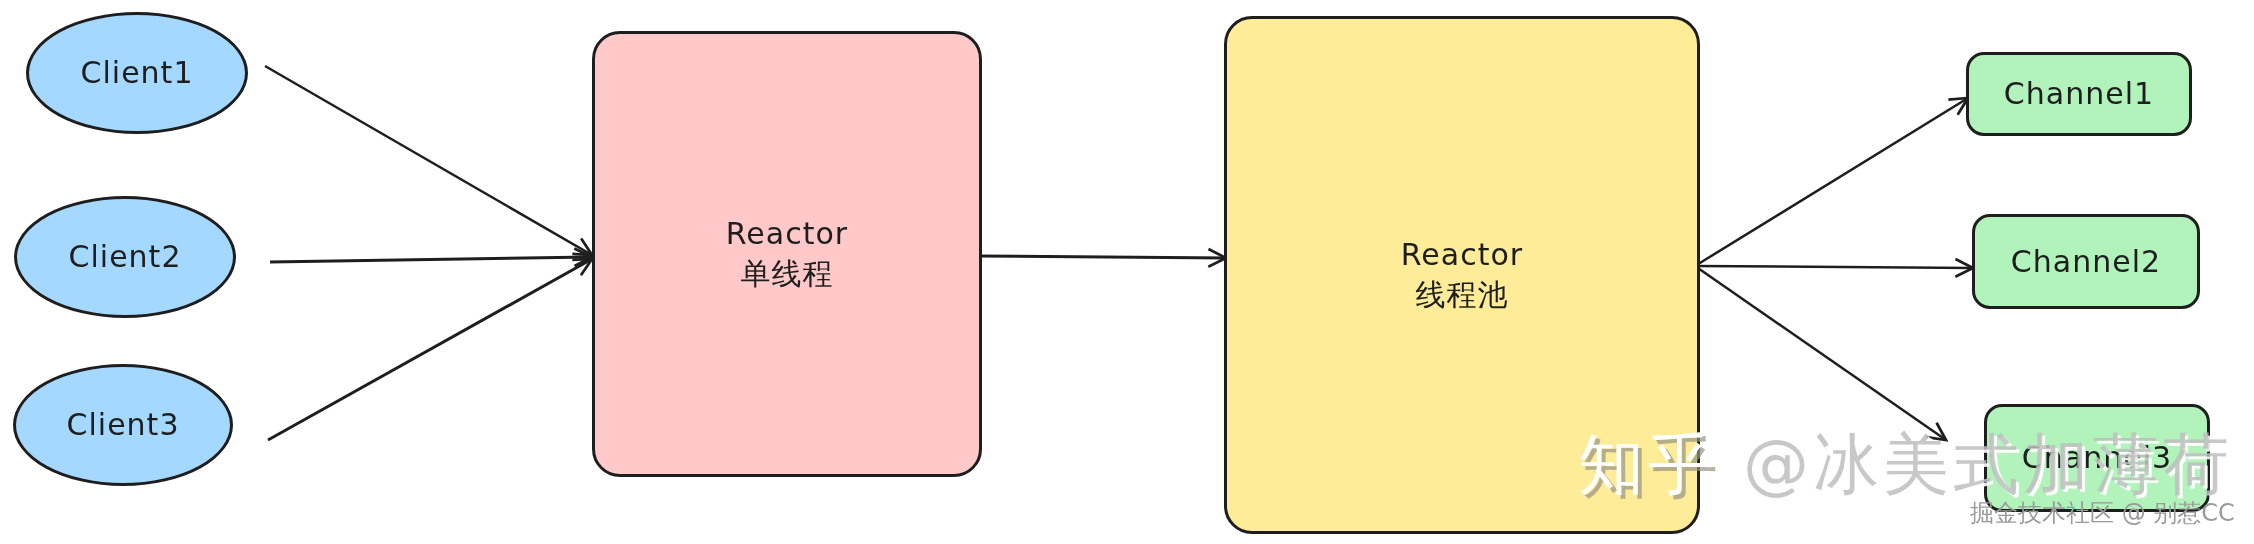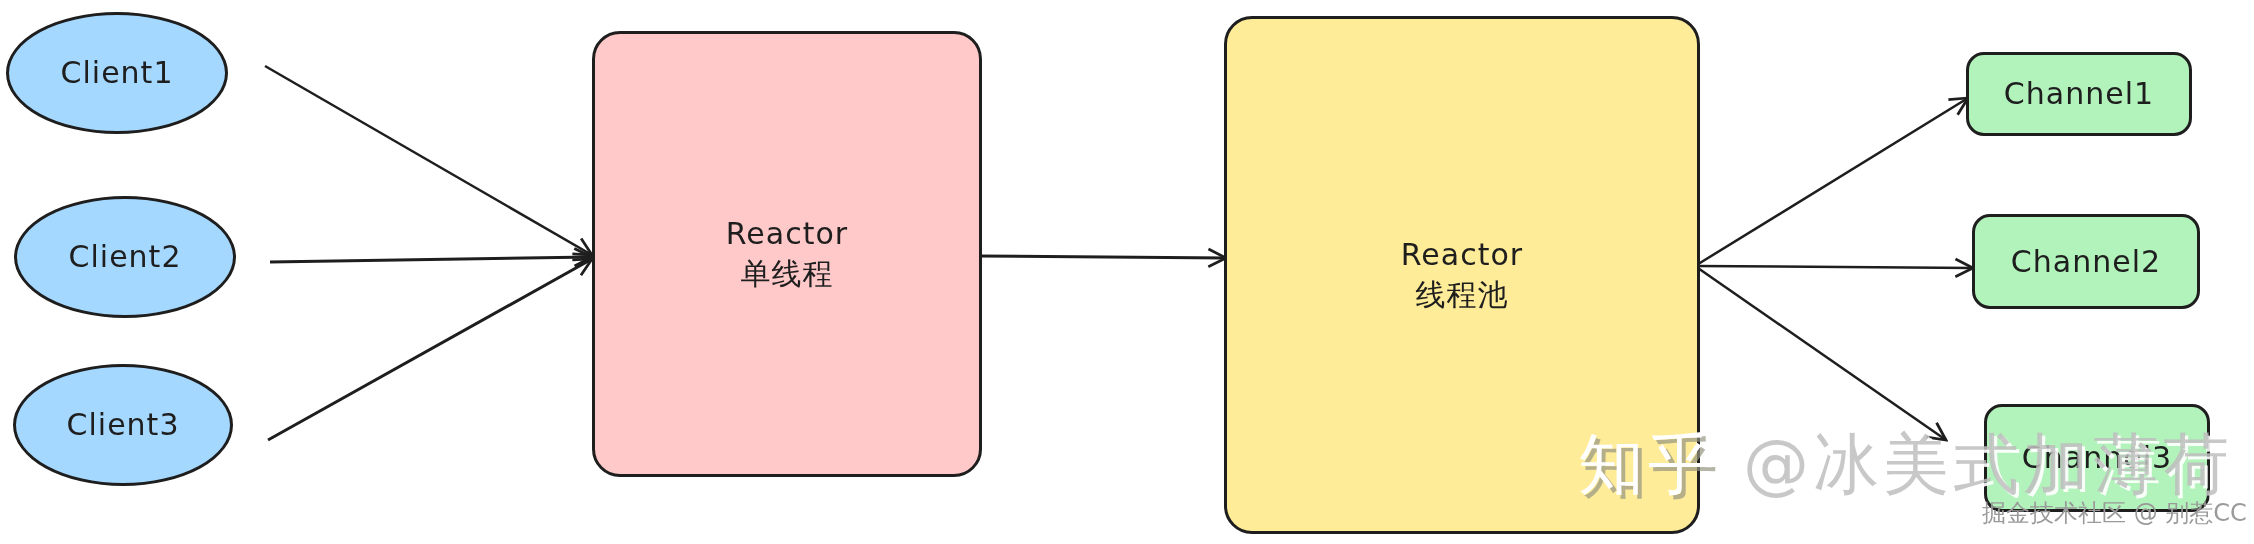--- a/index.html
+++ b/index.html
@@ -11,21 +11,21 @@
             color:#1e1e1e; text-align:center; }
     .ellipse { border-radius:50%; background:#a5d8ff; }
     .label { font-family:"DejaVu Sans", sans-serif; font-size:30px; line-height:40px; letter-spacing:1px; }
     .reactor { border-radius:28px; }
     .channel { border-radius:18px; background:#b2f2bb; }
     .wm-main { position:absolute; left:1578px; top:400px; font-size:66px; letter-spacing:4px;
                color:rgba(190,190,190,0.85); text-shadow: 3px 3px 0 rgba(255,255,255,0.9);
                font-family:"DejaVu Sans", sans-serif; white-space:nowrap;margin-top:20px; }
     .wm-main .zh-first { color:#ffffff; text-shadow:4px 4px 0 rgba(150,150,130,0.7); }
     .wm-sub { position:absolute; left:1970px; top:497px; font-size:24px; color:#9a9a9a;
-              font-family:"DejaVu Sans", sans-serif; white-space:nowrap;margin-left:12px; }
+              font-family:"DejaVu Sans", sans-serif; white-space:nowrap; }
   </style>
 </head>
 <body>
 
 <svg class="canvas" width="2254" height="544">
   <defs>
     <marker id="arr" viewBox="0 0 20 20" refX="18" refY="10" markerWidth="22" markerHeight="22" orient="auto" markerUnits="userSpaceOnUse">
       <path d="M2,2 L18,10 L2,18" fill="none" stroke="#1e1e1e" stroke-width="2.5"></path>
     </marker>
   </defs>
@@ -33,21 +33,21 @@
     <line x1="265" y1="66" x2="592" y2="255" marker-end="url(#arr)"></line>
     <line x1="270" y1="262" x2="592" y2="257" marker-end="url(#arr)" stroke-width="3"></line>
     <line x1="268" y1="440" x2="592" y2="259" marker-end="url(#arr)" stroke-width="3"></line>
     <line x1="978" y1="256" x2="1226" y2="258" marker-end="url(#arr)" stroke-width="3"></line>
     <line x1="1695" y1="266" x2="1968" y2="98" marker-end="url(#arr)"></line>
     <line x1="1695" y1="266" x2="1973" y2="268" marker-end="url(#arr)"></line>
     <line x1="1695" y1="266" x2="1946" y2="440" marker-end="url(#arr)"></line>
   </g>
 </svg>
 
-<div class="node ellipse" style="left:6px;top:12px;width:222px;height:122px;text-align:center;">
+<div class="node ellipse" style="left:26px;top:12px;width:222px;height:122px;text-align:center;">
   <span class="label">Client1</span>
 </div>
 <div class="node ellipse" style="left:14px;top:196px;width:222px;height:122px;">
   <span class="label">Client2</span>
 </div>
 <div class="node ellipse" style="left:13px;top:364px;width:220px;height:122px;text-align:center;">
   <span class="label">Client3</span>
 </div>
 
 <div class="node reactor" style="left:592px;top:31px;width:390px;height:446px;background:#ffc9c9;">

